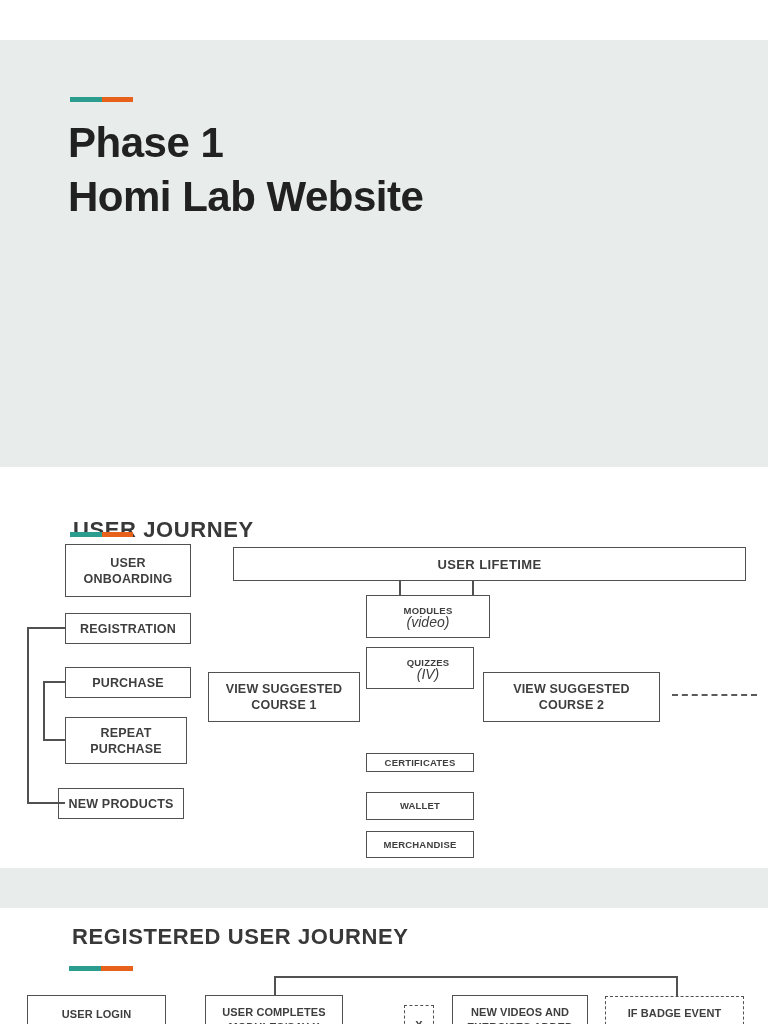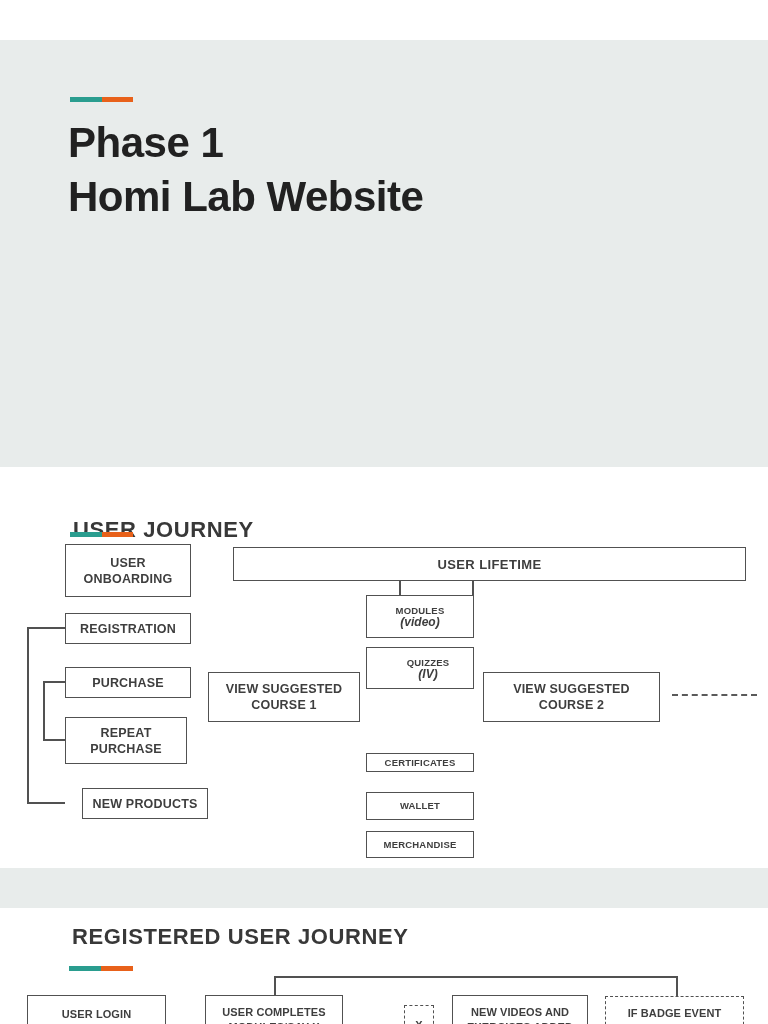--- a/index.html
+++ b/index.html
@@ -13,21 +13,21 @@
          font-weight:bold;color:#212121;letter-spacing:-0.5px;}
   .h2{position:absolute;font-size:22px;font-weight:bold;color:#383838;letter-spacing:0.6px;}
   .fbox{position:absolute;box-sizing:border-box;background:#ffffff;border:1.5px solid #515151;
         display:flex;flex-direction:column;align-items:center;justify-content:center;
         text-align:right;color:#3e3e3e;font-weight:bold;}
   .fbox.dashed{border-style:dashed;}
   .fbox.topalign{justify-content:flex-start;}
   .t12{font-size:12.5px;line-height:16px;letter-spacing:0.2px;}
   .t13{font-size:13px;letter-spacing:0.4px;margin-left:20px;}
   .t9{font-size:9.5px;line-height:12px;letter-spacing:0.2px;}
-  .t9i{font-size:12px;line-height:11px;font-weight:bold;font-style:italic;}
+  .t9i{font-size:14px;line-height:11px;font-weight:normal;font-style:italic;}
   .t11{font-size:11px;line-height:15px;letter-spacing:0.1px;}
   .line{position:absolute;background:#515151;}
   .dashline{position:absolute;border-top:2px dashed #5a5a5a;height:0;}
 </style>
 </head>
 <body>
 
 <div class="page">
 
   <div class="grayband" style="top:40px;height:427px;"></div>
@@ -56,30 +56,30 @@
   <div class="fbox t12" style="left:65px;top:613px;width:126px;height:31px;">
     <span>REGISTRATION</span>
   </div>
   <div class="fbox t12" style="left:65px;top:667px;width:126px;height:31px;">
     <span>PURCHASE</span>
   </div>
   <div class="fbox t12" style="left:65px;top:717px;width:122px;height:47px;">
     <span>REPEAT</span>
     <span>PURCHASE</span>
   </div>
-  <div class="fbox t12" style="left:82px;top:788px;width:126px;height:31px;">
+  <div class="fbox t12" style="left:58px;top:788px;width:126px;height:31px;">
     <span>NEW PRODUCTS</span>
   </div>
 
   <div class="fbox t12" style="left:208px;top:672px;width:152px;height:50px;">
     <span>VIEW SUGGESTED</span>
     <span>COURSE 1</span>
   </div>
 
-  <div class="fbox" style="left:366px;top:595px;width:108px;height:43px;">
+  <div class="fbox" style="left:366px;top:595px;width:124px;height:43px;">
     <span class="t9">MODULES</span>
     <span class="t9i">(video)</span>
   </div>
   <div class="fbox" style="left:366px;top:647px;width:108px;height:42px;padding-left:16px;">
     <span class="t9">QUIZZES</span>
     <span class="t9i">(IV)</span>
   </div>
   <div class="fbox t9" style="left:366px;top:753px;width:108px;height:19px;">
     <span>CERTIFICATES</span>
   </div>

